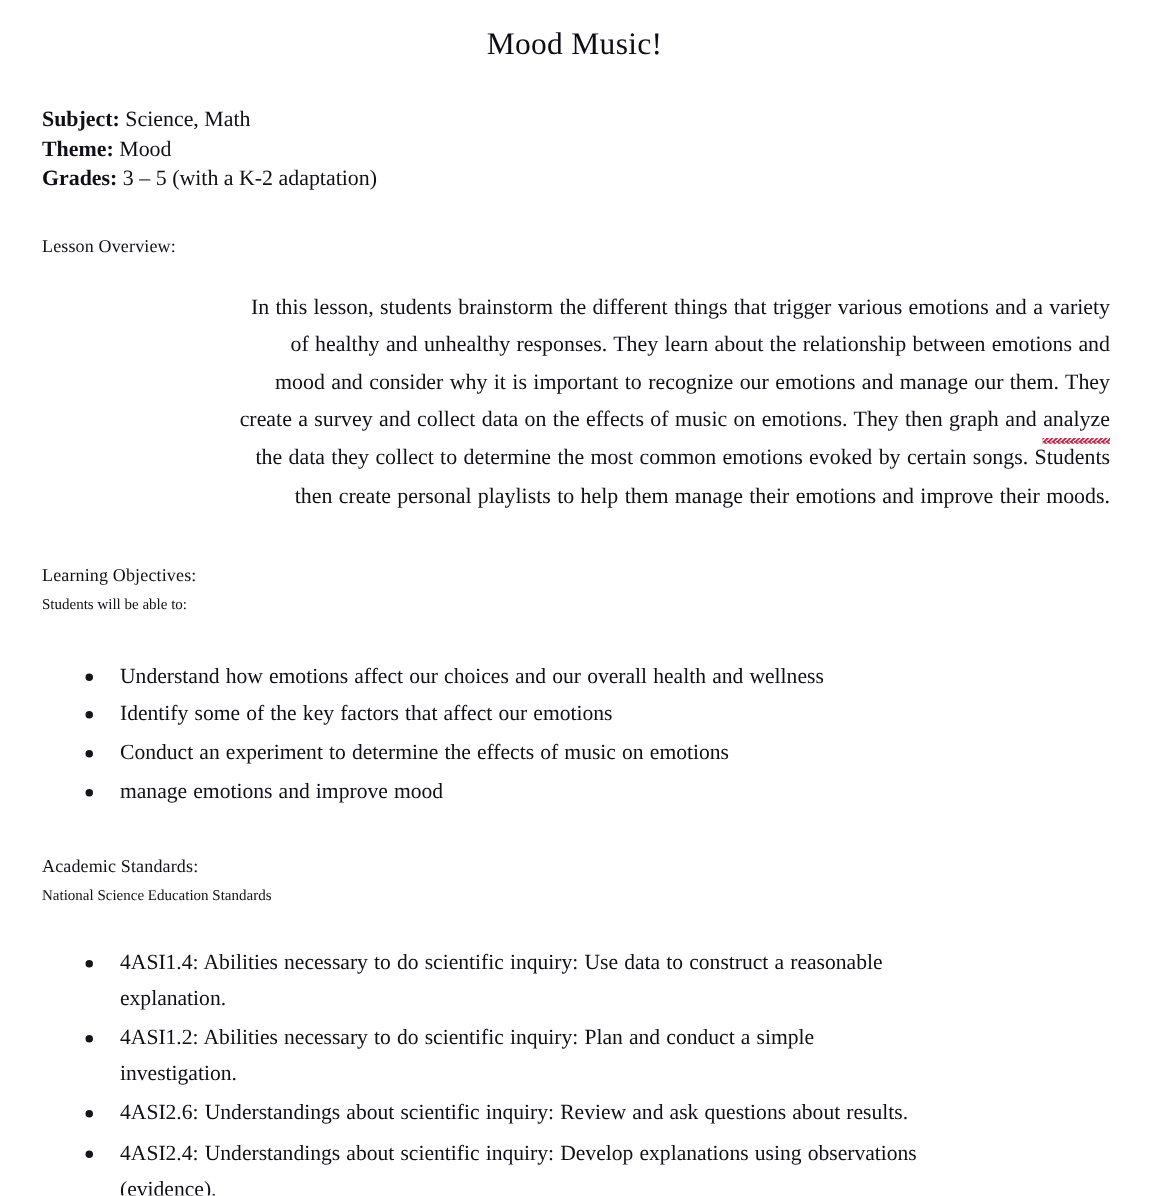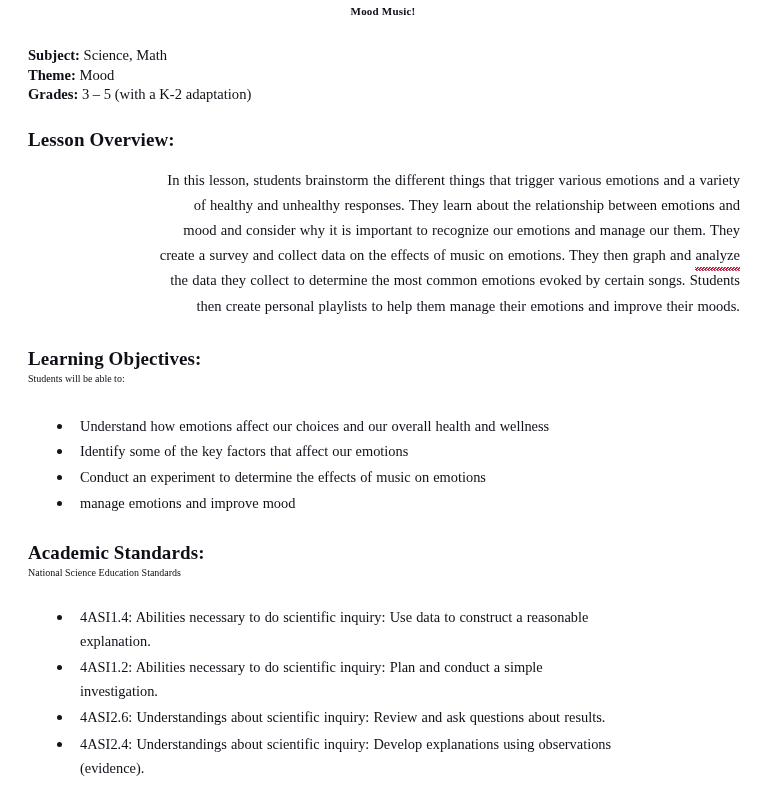--- a/index.html
+++ b/index.html
@@ -19,24 +19,24 @@
   .page {
     position: relative;
     width: 768px;
     height: 797px;
     background: #ffffff;
     box-sizing: border-box;
   }
 
   .doc-title {
     text-align: center;
-    font-weight: bold;
-    font-size: 11px;
+    font-weight: normal;
+    font-size: 21px;
     letter-spacing: 0.2px;
-    margin: 0;
+    margin: 12px;
     padding-top: 5px;
     padding-right: 2px;
     color: #0e0d16;
   }
 
   .body-area {
     padding-left: 28px;
     padding-right: 28px;
     margin-top: 0;
   }
@@ -48,22 +48,22 @@
     font-size: 14.6px;
     line-height: 19.5px;
     white-space: nowrap;
   }
   .meta-line .lbl {
     font-weight: bold;
     text-align: right;
   }
 
   .section-head {
-    font-weight: bold;
-    font-size: 19px;
+    font-weight: normal;
+    font-size: 12px;
     line-height: 19px;
     letter-spacing: 0.1px;
   }
 
   .head-overview { margin-top: 25px; }
   .head-objectives { margin-top: 30px; }
   .head-standards { margin-top: 28px; }
 
   .subline {
     font-size: 10px;

